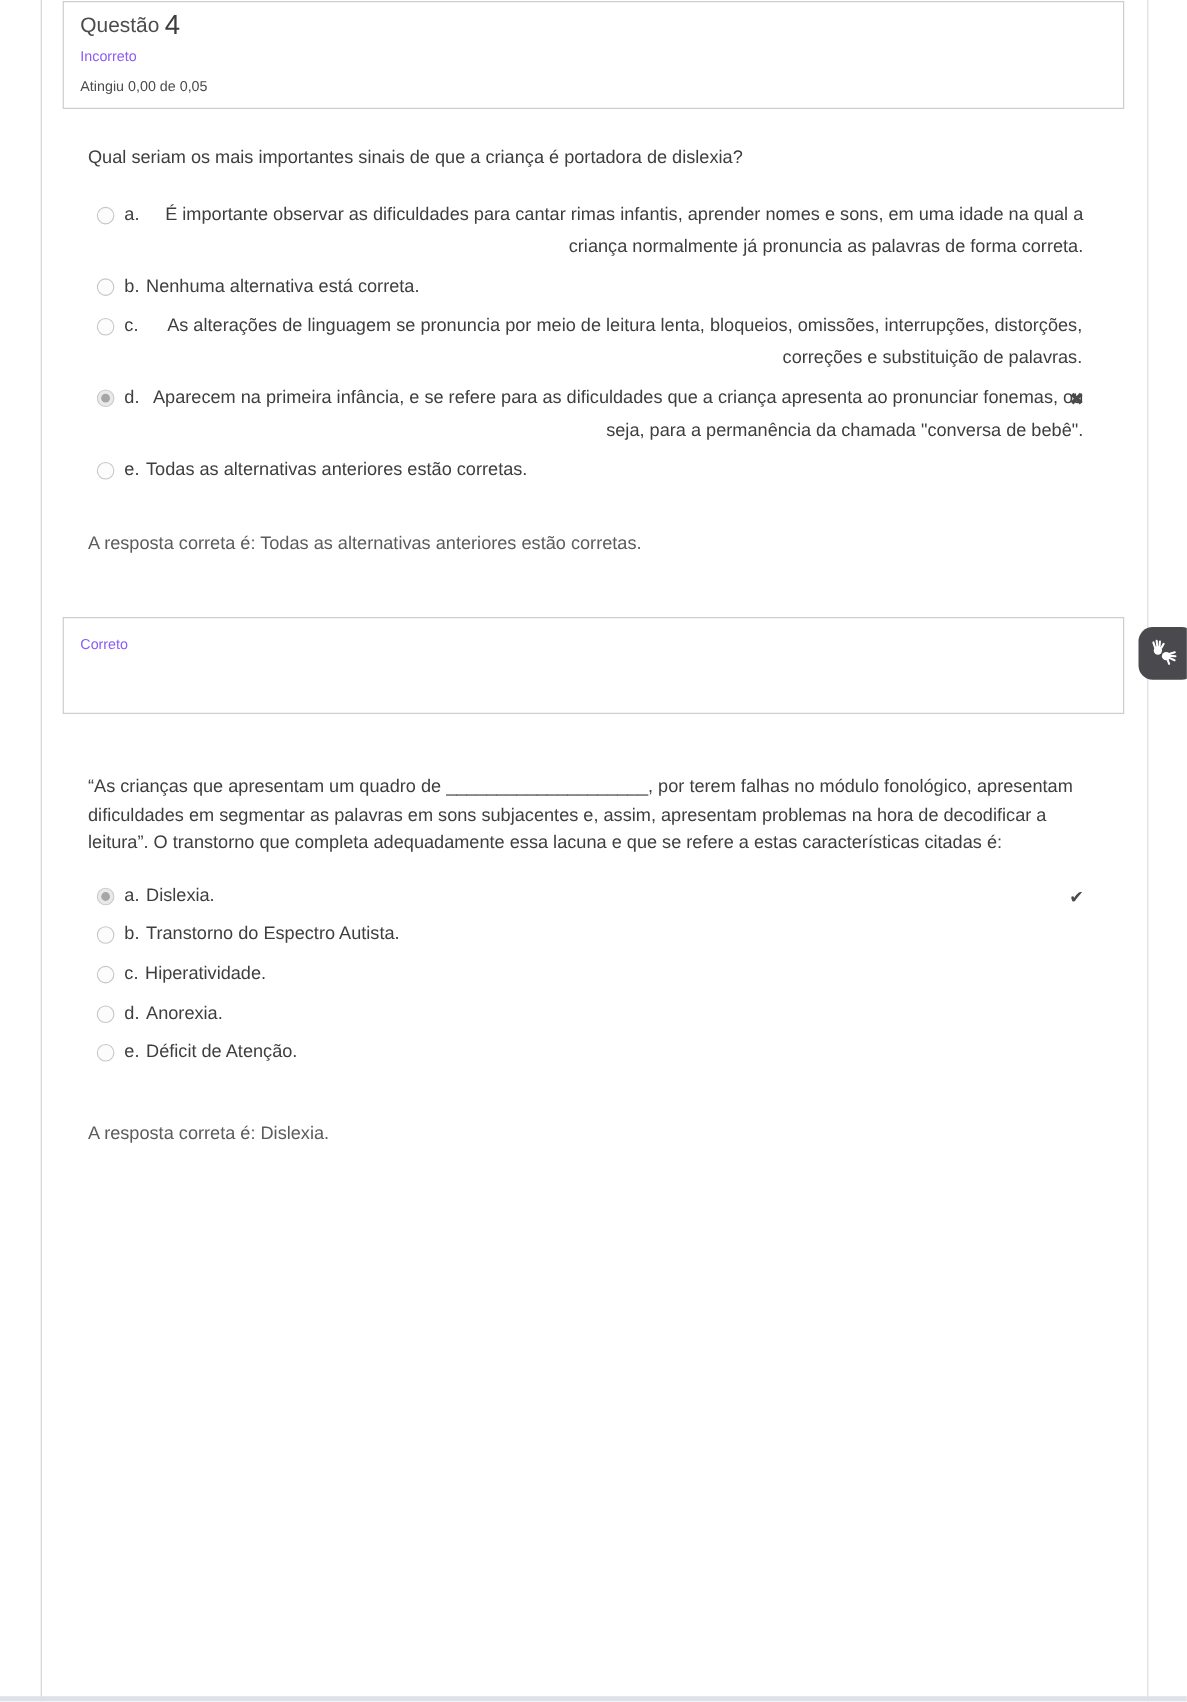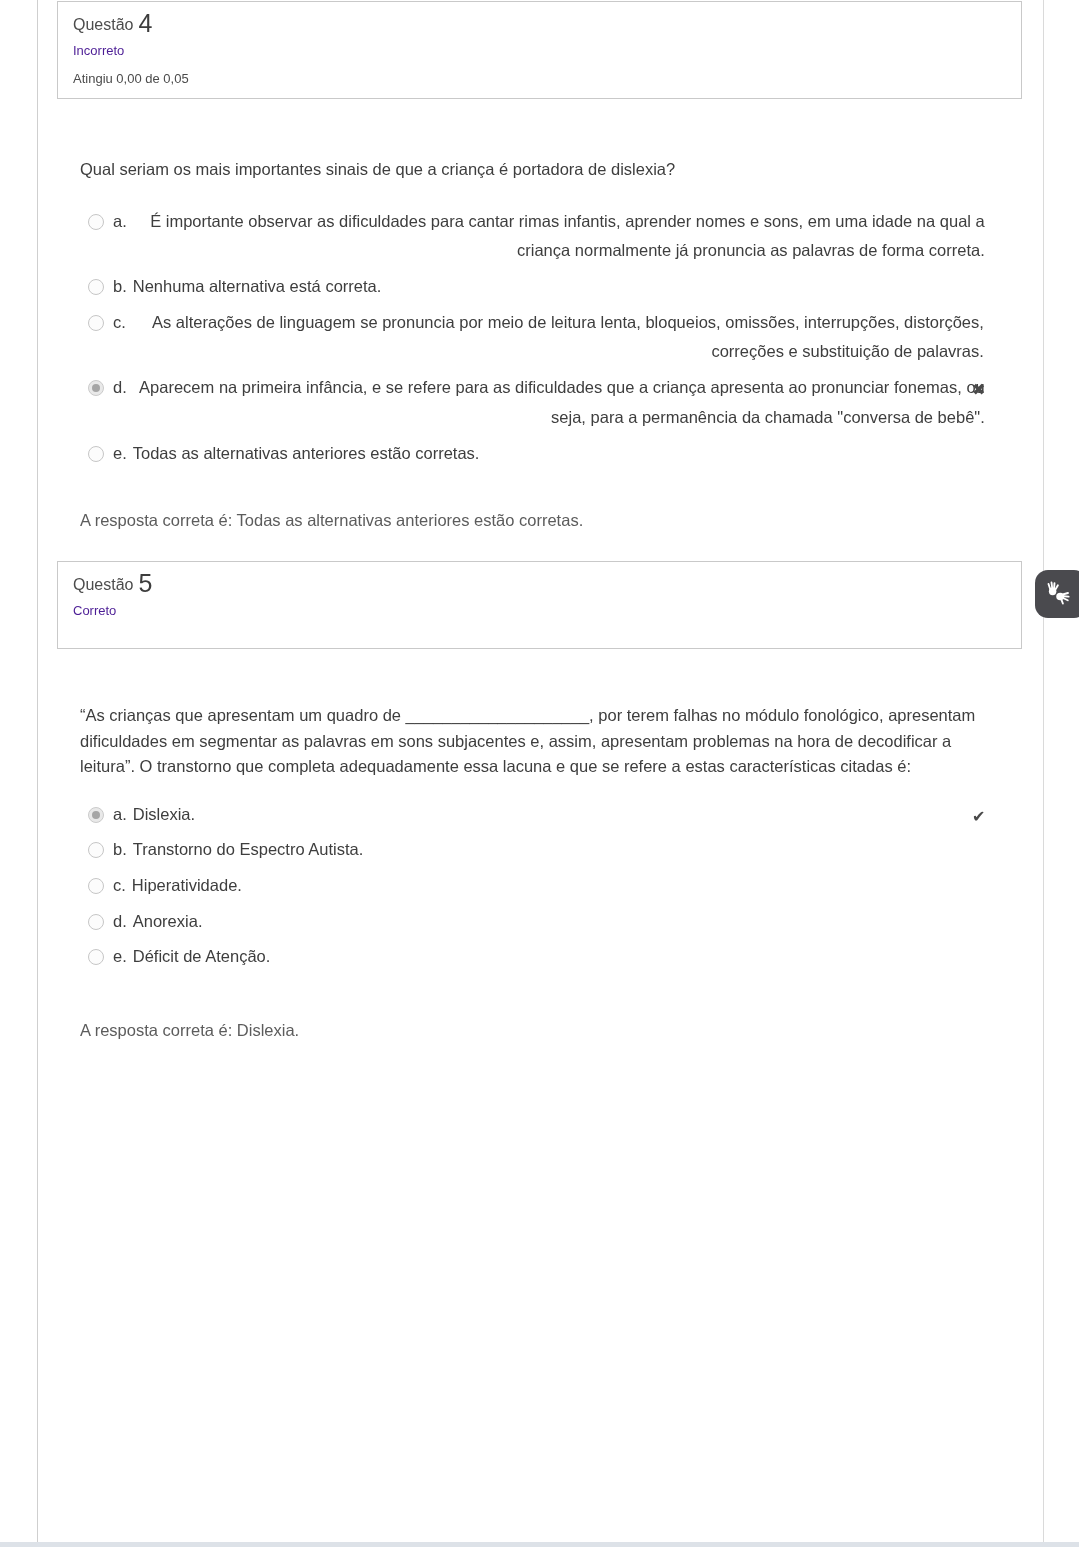--- a/index.html
+++ b/index.html
@@ -22,27 +22,27 @@
   #q4 { top: 1px; }
   #q5 { top: 561px; }
 
   .qinfo {
     border: 1px solid #c9c9c9;
     background: #ffffff;
     padding: 9px 15px 12px 15px;
     width: 965px;
     min-height: 88px;
   }
-  .qlabel { font-size: 16px; color: #4c4c4c; }
+  .qlabel { font-size: 19px; color: #4c4c4c; }
   .qnum   { font-size: 25px; color: #3d3d3d; margin-left: 5px; line-height: 1; vertical-align: -2px; }
-  .qstatus { font-size: 13px; color: #4c1d95; margin-top: 7px; }
+  .qstatus { font-size: 13px; color: #8b5cf6; margin-top: 7px; }
   .qgrade  { font-size: 13px; color: #4b4b4b; margin-top: 13px; }
 
   .qbody { margin-left: 23px; }
-  #q4 .qbody { margin-top: 56px; }
+  #q4 .qbody { margin-top: 30px; }
   #q5 .qbody { margin-top: 54px; }
 
   .qtext {
     font-size: 16.5px;
     color: #3e3e3e;
     width: 916px;
     line-height: 1.55;
   }
   #q4 .qtext { line-height: 1.8; }
 
@@ -153,23 +153,20 @@
           <span class="okey">e.</span>
           <span class="otext">Todas as alternativas anteriores estão corretas.</span>
         </li>
       </ul>
       <div class="feedback">A resposta correta é: Todas as alternativas anteriores estão corretas.</div>
     </div>
   </div>
 
   <div class="question-block" id="q5">
     <div class="qinfo">
-      <div>
-        <span class="qlabel">Questão</span><span class="qnum">5</span>
-      </div>
       <div class="qstatus">Correto</div>
     </div>
     <div class="qbody">
       <div class="qtext">“As crianças que apresentam um quadro de ____________________, por terem falhas no módulo fonológico, apresentam dificuldades em segmentar as palavras em sons subjacentes e, assim, apresentam problemas na hora de decodificar a leitura”. O transtorno que completa adequadamente essa lacuna e que se refere a estas características citadas é:</div>
       <ul class="options">
         <li class="option selected">
           <span class="radio"></span>
           <span class="okey">a.</span>
           <span class="otext">Dislexia.</span>
           <span class="mark">✔</span>

